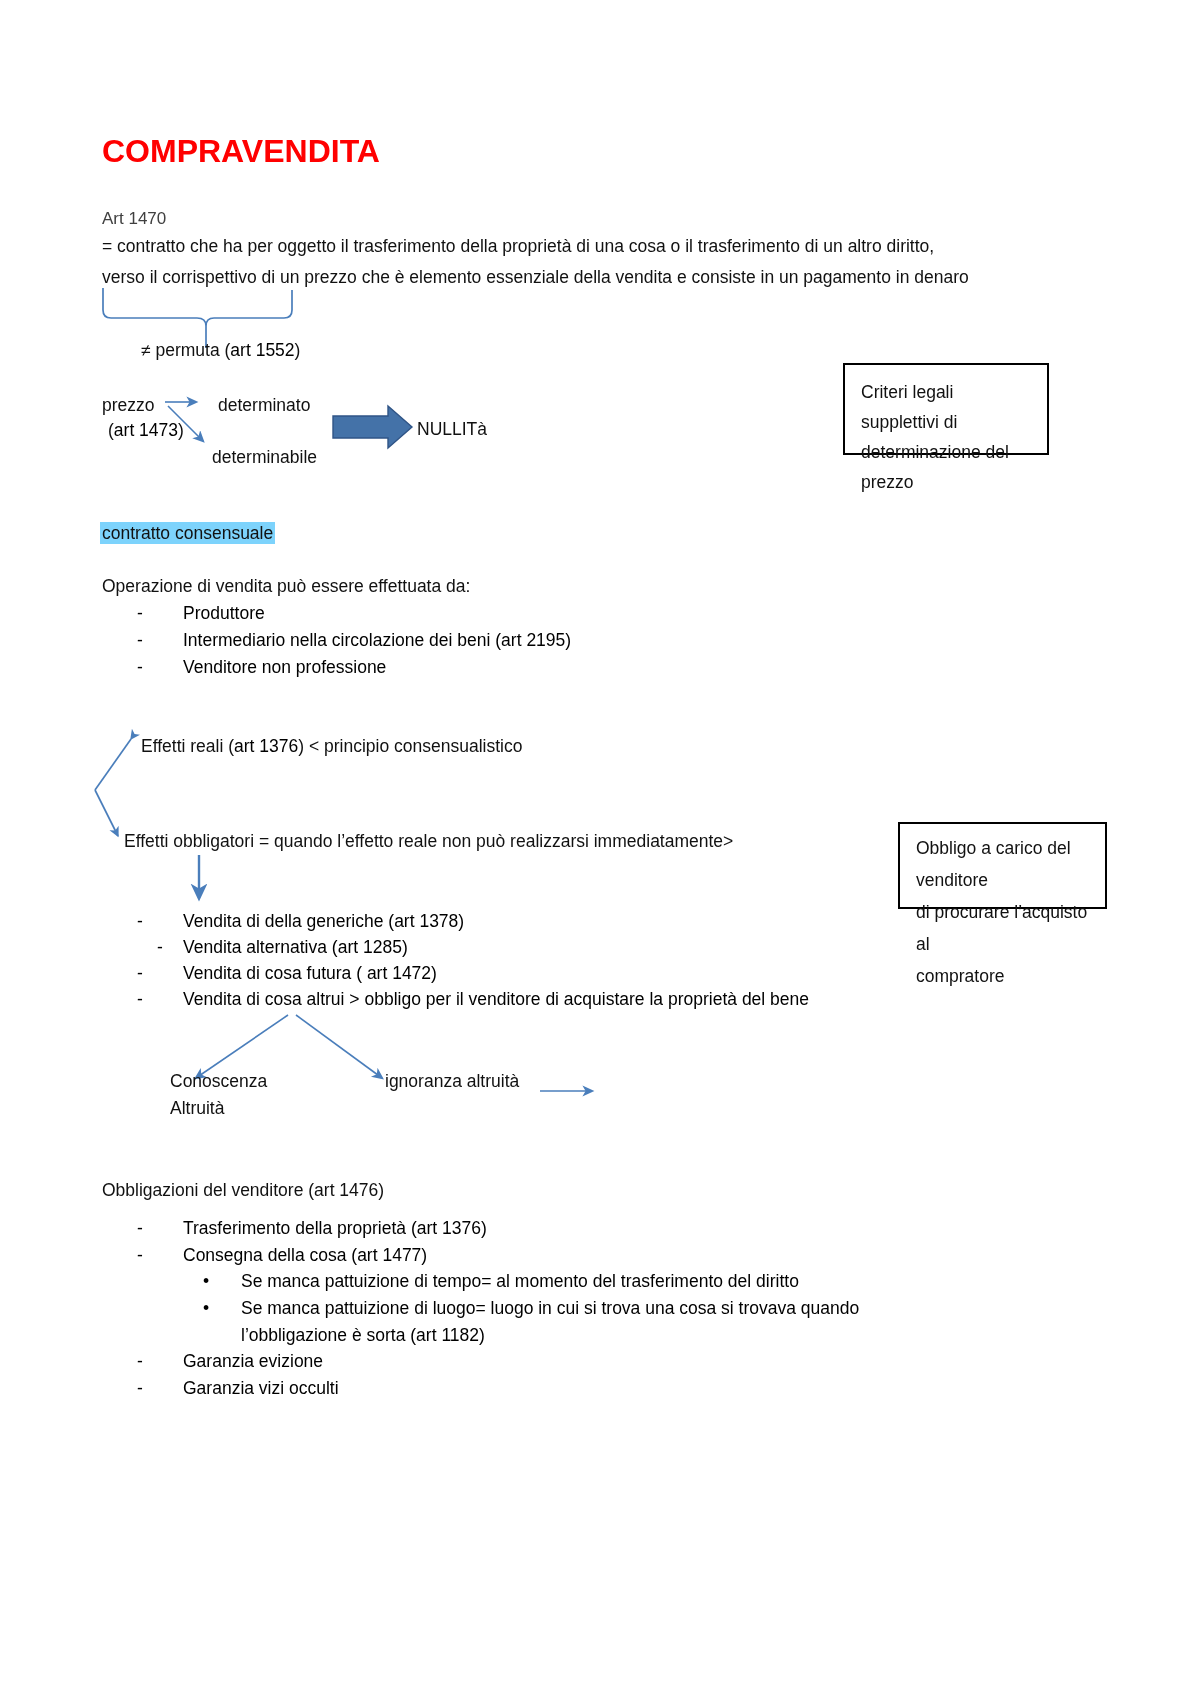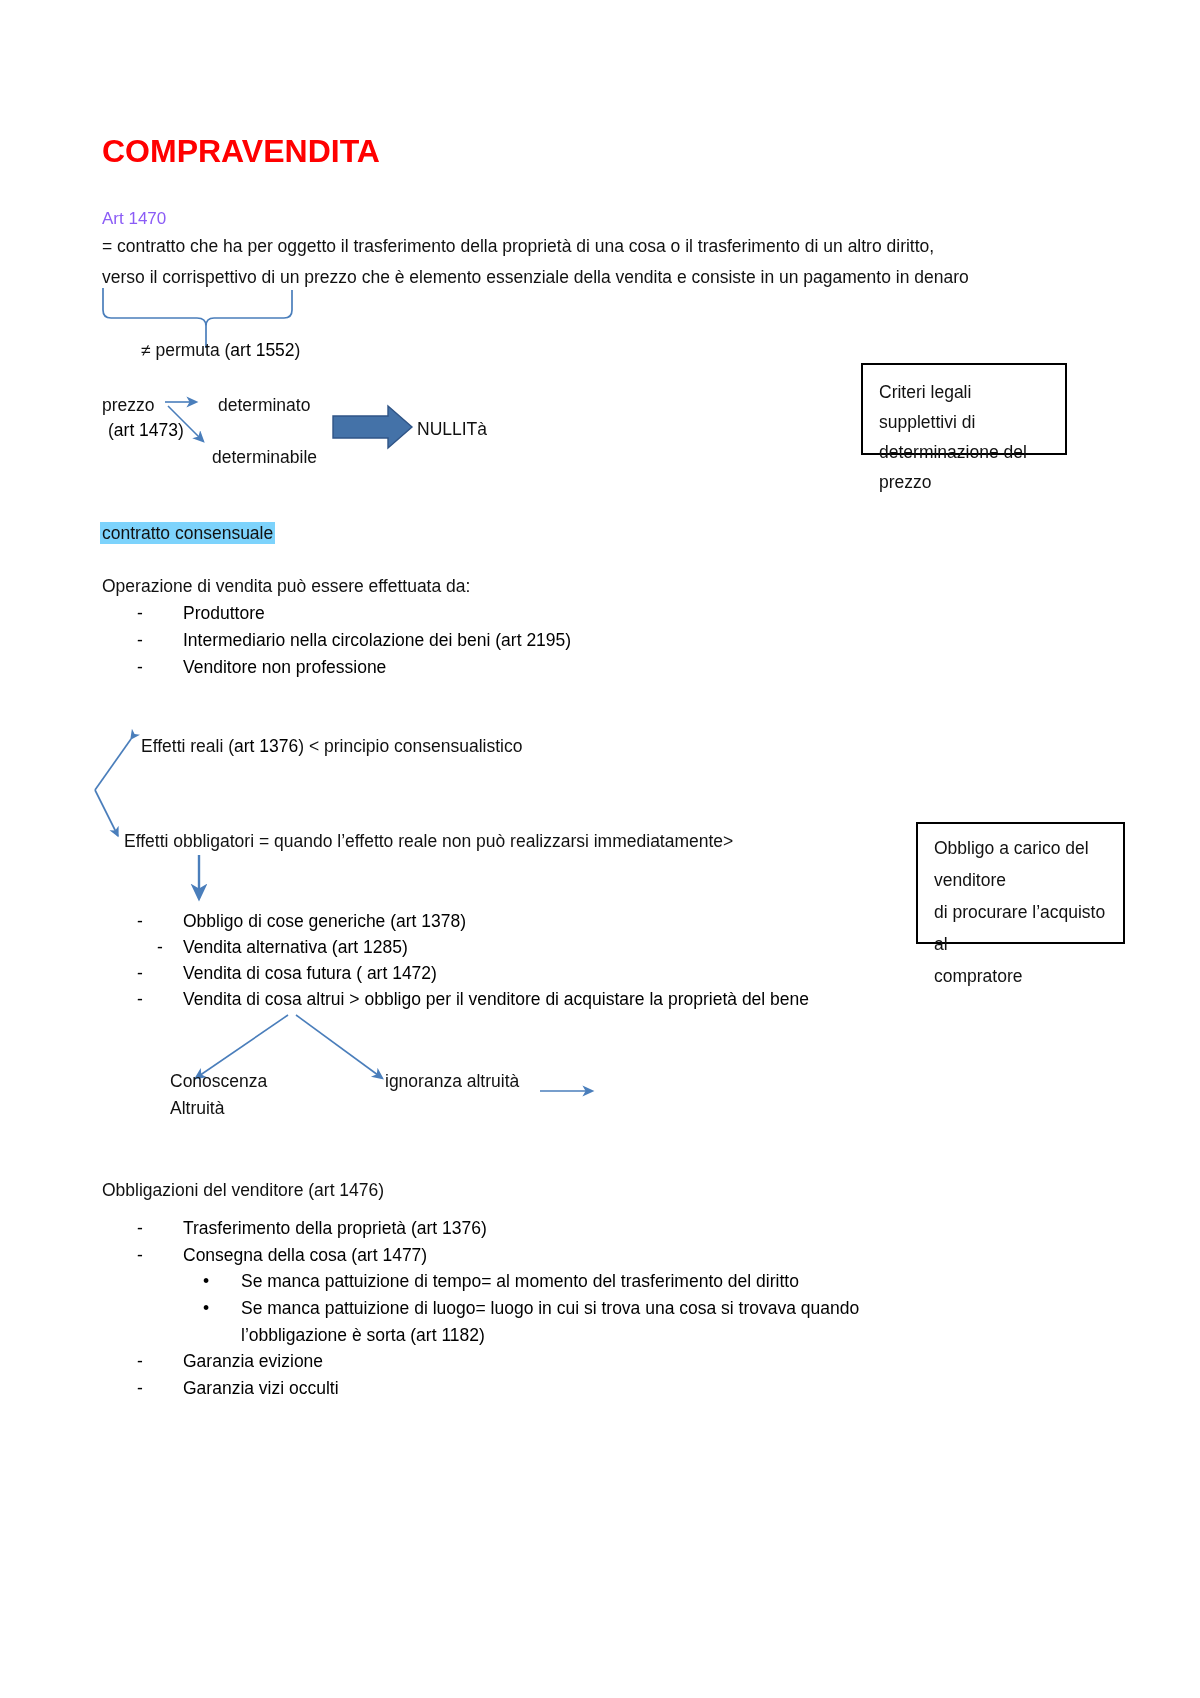--- a/index.html
+++ b/index.html
@@ -17,21 +17,21 @@
     color:#FF0000;
     font-size:32px;
     font-weight:700;
     letter-spacing:0px;
     line-height:1.0;
   }
   .art{color:#000000;}
   .body-line{
     font-size:17.5px;
     line-height:31px;
-    color:#8b5cf6;
+    color:#404040;
     white-space:nowrap;
   }
   .para{
     font-size:17.5px;
     line-height:31px;
     color:#111;
     width:870px;
   }
   .hl{background:#7dd3fc;padding:1px 2px;}
   .lbl{font-size:17.5px;line-height:26px;color:#111;white-space:nowrap;}
@@ -45,21 +45,20 @@
   
   .box{
     position:absolute;
     border:2px solid #000;
     box-sizing:border-box;
     font-size:17.5px;
     line-height:30px;
     padding:12px 14px 12px 16px;
     background:#fff;
     color:#111;
-    margin-left:18px;
   }
 
   svg.overlay{position:absolute;left:0;top:0;width:1200px;height:1698px;pointer-events:none;}
 </style>
 </head>
 <body>
 
 <div class="page">
 
   <svg class="overlay" viewBox="0 0 1200 1698">
@@ -148,28 +147,28 @@
   <div class="dash-row" style="left:137px;top:654px;">
     <span class="dash">-</span><span>Venditore non professione</span><span class="art"></span><span></span>
   </div>
 
   <div class="abs lbl" style="left:141px;top:733px;">
     <span>Effetti reali (</span><span class="art">art 1376</span><span>) &lt; principio consensualistico</span>
   </div>
 
   <div class="abs lbl" style="left:124px;top:828px;">Effetti obbligatori = quando l’effetto reale non può realizzarsi immediatamente&gt;</div>
 
-  <div class="box" style="left:898px;top:822px;width:209px;height:122px;padding-top:8px;line-height:32px;">
+  <div class="box" style="left:898px;top:822px;width:209px;height:87px;padding-top:8px;line-height:32px;">
     <div>Obbligo a carico del venditore</div>
     <div>di procurare l’acquisto al</div>
     <div>compratore</div>
   </div>
 
   <div class="dash-row" style="left:137px;top:908px;">
-    <span class="dash">-</span><span>Obbligo di cose generiche (</span><span class="art">art 1378</span><span>)</span>
+    <span class="dash">-</span><span>Vendita di della generiche (</span><span class="art">art 1378</span><span>)</span>
   </div>
   <div class="dash-row" style="left:137px;top:934px;text-align:center;">
     <span class="dash">-</span><span>Vendita alternativa (</span><span class="art">art 1285</span><span>)</span>
   </div>
   <div class="dash-row" style="left:137px;top:960px;">
     <span class="dash">-</span><span>Vendita di cosa futura ( </span><span class="art">art 1472</span><span>)</span>
   </div>
   <div class="dash-row" style="left:137px;top:986px;">
     <span class="dash">-</span><span>Vendita di cosa altrui &gt; obbligo per il venditore di acquistare la proprietà del bene</span><span class="art"></span><span></span>
   </div>

